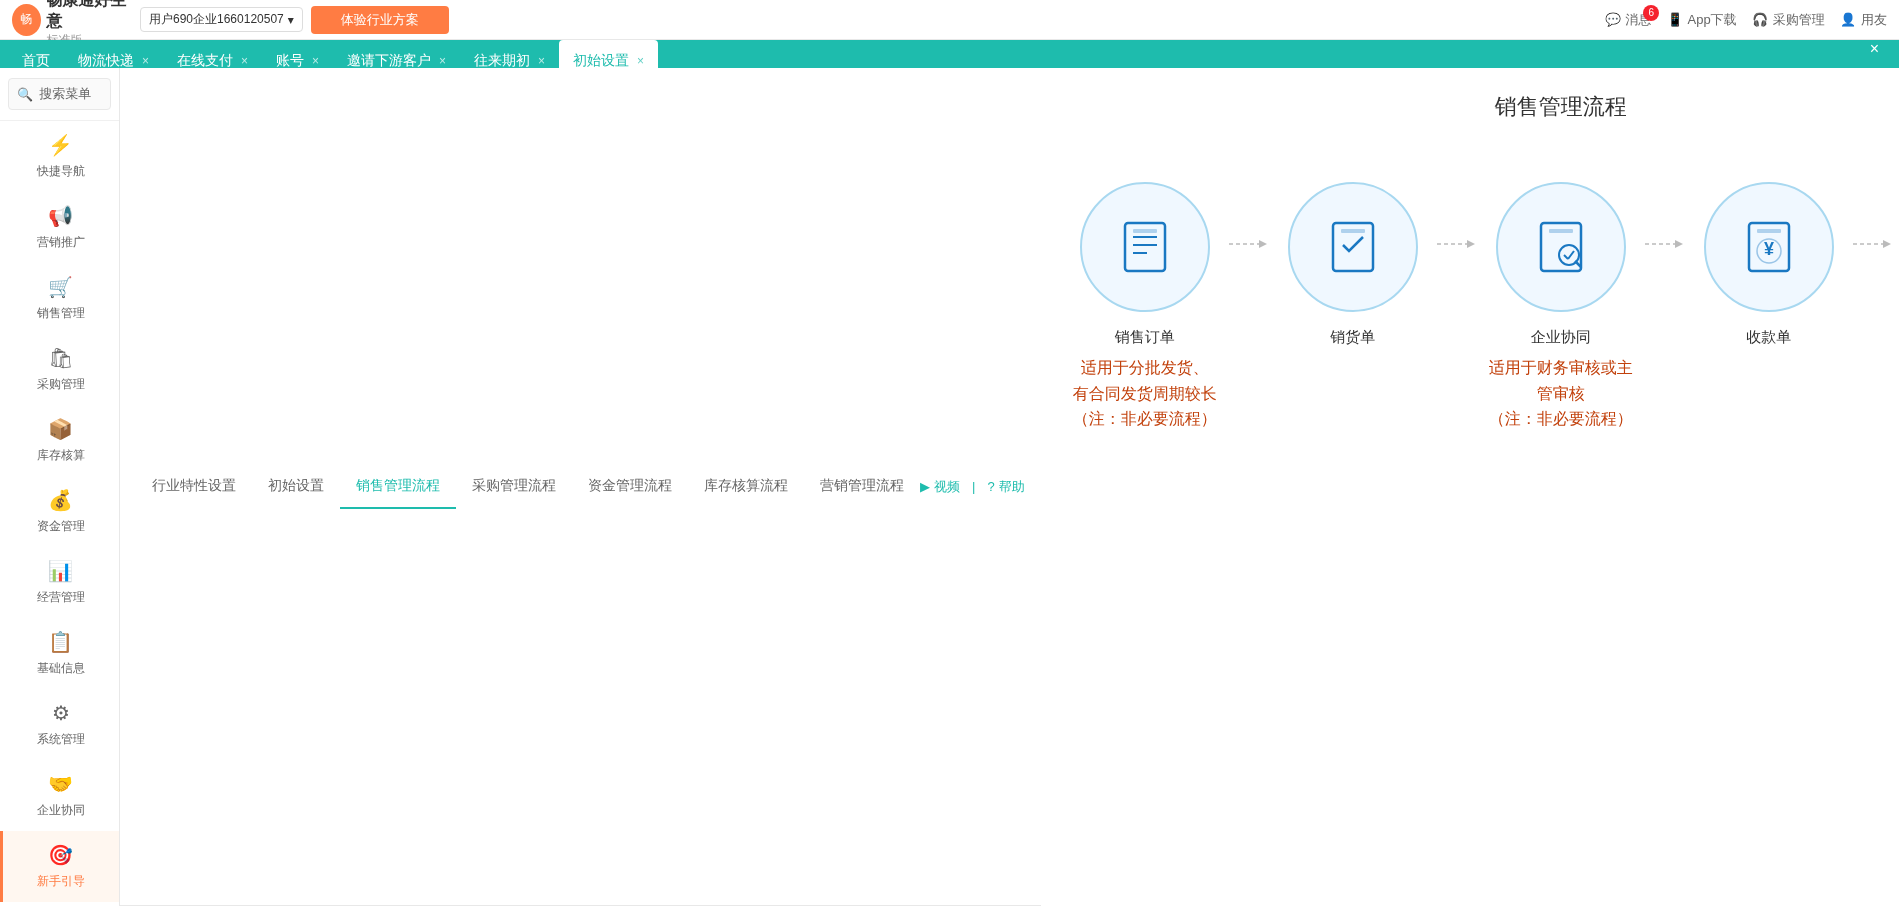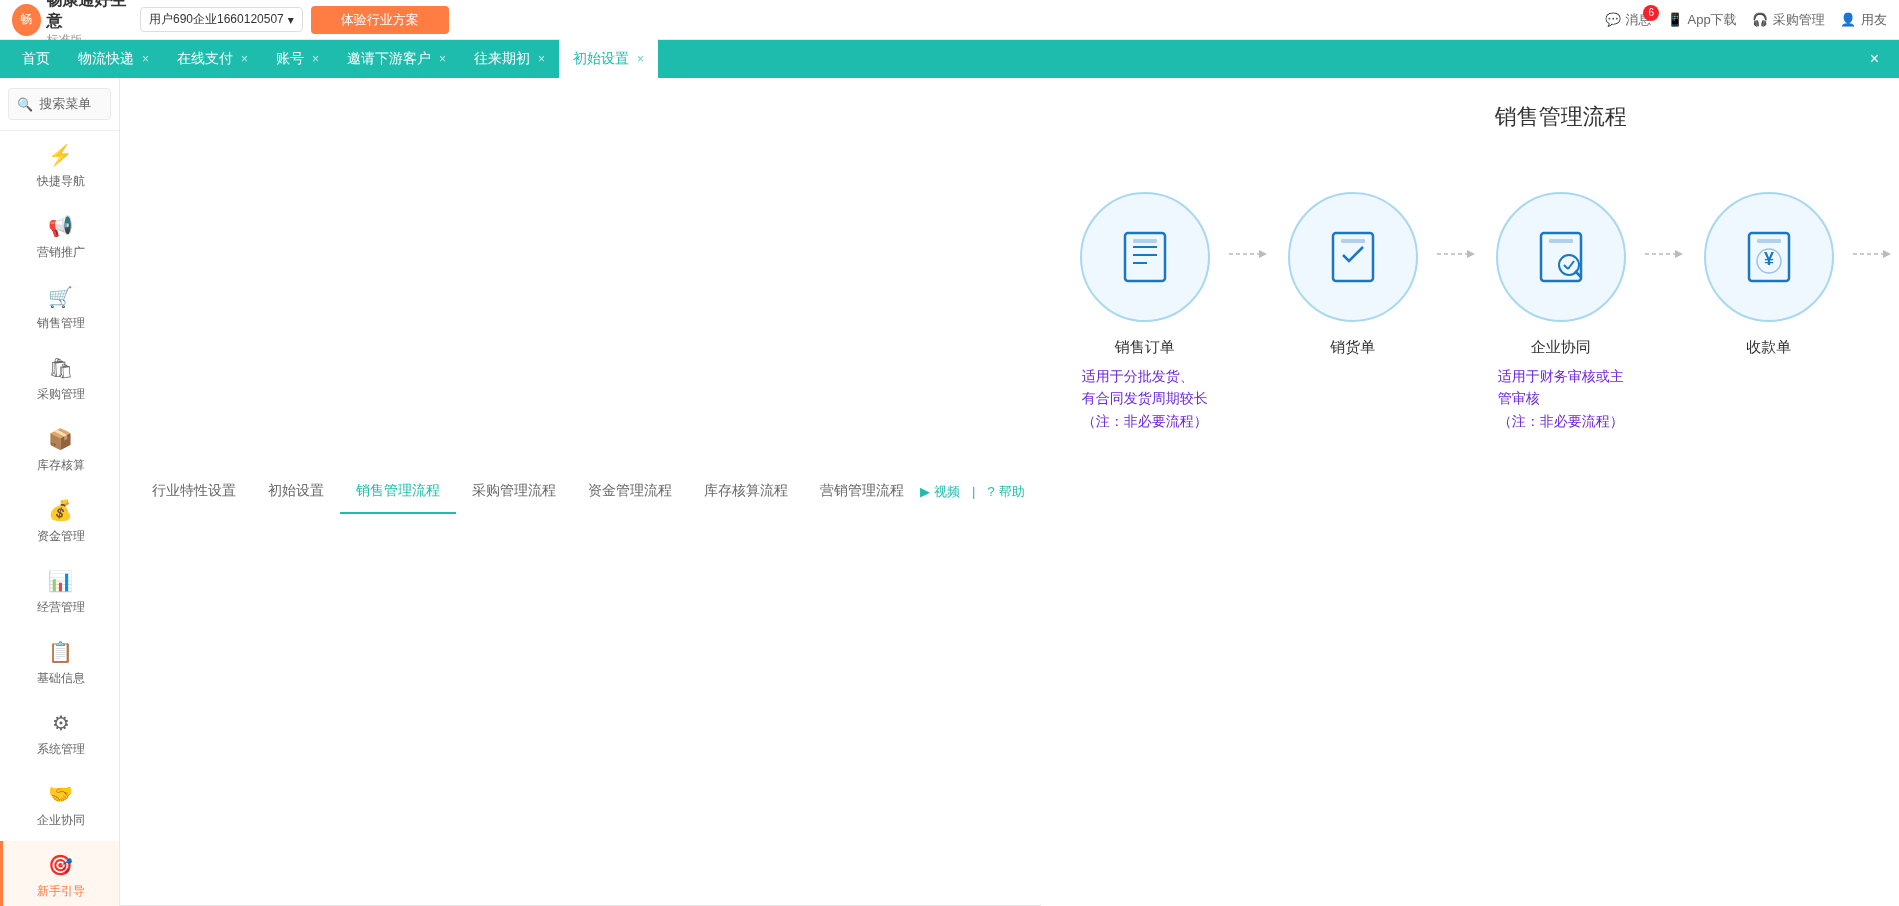--- a/index.html
+++ b/index.html
@@ -10,21 +10,21 @@
     .top-bar-left { display: flex; align-items: center; gap: 8px; }
     .logo-area { display: flex; align-items: center; width: 120px; flex-shrink: 0; }
     .logo-icon { width: 32px; height: 32px; background: #ff7c43; border-radius: 50%; display: flex; align-items: center; justify-content: center; color: white; font-size: 12px; margin-right: 6px; }
     .user-select { border: 1px solid #ddd; border-radius: 4px; padding: 3px 8px; font-size: 12px; color: #333; background: #fff; cursor: pointer; display: flex; align-items: center; gap: 4px; }
     .trial-btn { background: #ff7c43; color: #fff; border: none; border-radius: 4px; padding: 5px 30px; font-size: 13px; cursor: pointer; }
     .top-bar-right { display: flex; align-items: center; gap: 16px; color: #666; font-size: 13px; }
     .top-bar-right-item { display: flex; align-items: center; gap: 4px; cursor: pointer; position: relative; }
     .badge { position: absolute; top: -6px; right: -8px; background: #f5222d; color: #fff; border-radius: 10px; font-size: 10px; padding: 0 4px; min-width: 16px; text-align: center; line-height: 16px; }
 
     
-    .nav-tabs { display: flex; align-items: center; background: #1ebcad; height: 38px; padding: 0 8px; flex-shrink: 0; }
+    .nav-tabs { display: flex; background: #1ebcad; height: 28px; padding: 0 8px; flex-shrink: 0; }
     .nav-tab { display: flex; align-items: center; padding: 0 14px; height: 42px; color: #fff; font-size: 14px; cursor: pointer; white-space: nowrap; gap: 4px; }
     .nav-tab.active { background: #fff; color: #1ebcad; border-radius: 4px 4px 0 0; }
     .nav-tab-close { font-size: 12px; margin-left: 4px; color: inherit; opacity: 0.7; }
     .close-x { margin-left: auto; color: #fff; cursor: pointer; padding: 0 12px; font-size: 16px; }
 
     
     .main-layout { display: flex; flex: 1; overflow: hidden; }
 
     
     .sidebar { width: 120px; background: #fff; border-right: 1px solid #e8e8e8; display: flex; flex-direction: column; flex-shrink: 0; overflow-y: auto; }
@@ -46,21 +46,21 @@
 
     
     .page-content { flex: 1; padding: 24px; display: flex; flex-direction: column; align-items: center; }
     .page-title { font-size: 22px; color: #333; margin-bottom: 60px; font-weight: normal; }
 
     
     .flow-diagram { display: flex; align-items: flex-start; justify-content: center; gap: 0; width: 100%; }
     .flow-item { display: flex; flex-direction: column; align-items: center; width: 160px; }
     .flow-circle { width: 130px; height: 130px; border-radius: 50%; border: 2px solid #a8d8f0; background: #f0f8ff; display: flex; align-items: center; justify-content: center; margin-bottom: 16px; }
     .flow-label { font-size: 15px; color: #333; margin-bottom: 8px; text-align: right; }
-    .flow-desc { font-size: 14px; color: #6d28d9; text-align: left; line-height: 1.6; }
+    .flow-desc { font-size: 16px; color: #c2410c; text-align: center; line-height: 1.6; }
     .flow-arrow { display: flex; align-items: center; padding-top: 52px; color: #bbb; font-size: 20px; margin: 0 4px; }
 
     
     .flow-svg { width: 60px; height: 60px; }
   </style>
 </head>
 <body>
 
 <div class="top-bar">
   <div class="top-bar-left">

